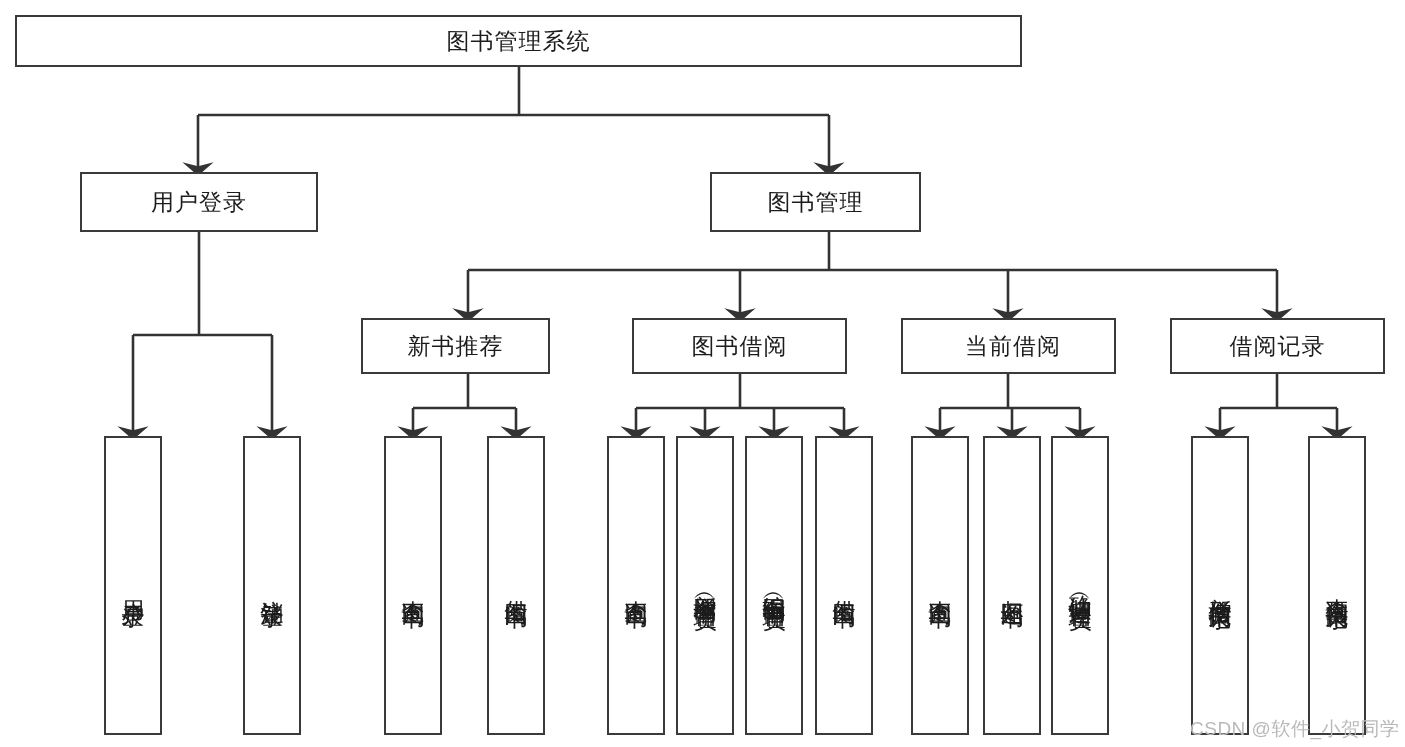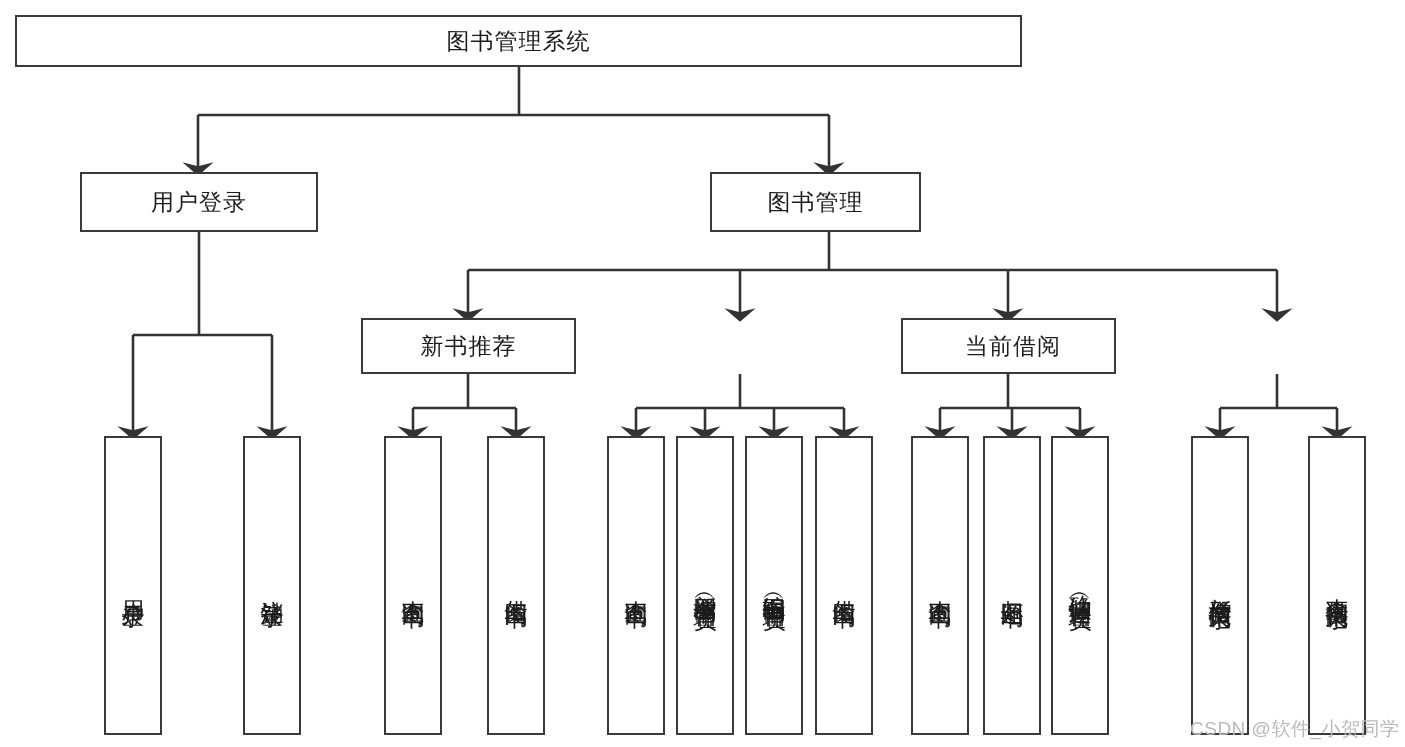--- a/index.html
+++ b/index.html
@@ -122,25 +122,31 @@
     <span>图书管理系统</span>
   </div>
 
   <div class="node node-h" id="l1-0" style="left: 80px; top: 172px; width: 238px; height: 60px;">
     <span>用户登录</span>
   </div>
   <div class="node node-h" id="l1-1" style="left: 710px; top: 172px; width: 211px; height: 60px;">
     <span>图书管理</span>
   </div>
 
-  <div class="node node-h" id="l2-0" style="left: 361px; top: 318px; width: 215px; height: 56px;">
+  <div class="node node-h" id="l2-0" style="left: 361px; top: 318px; width: 189px; height: 56px;">
     <span>新书推荐</span>
+  </div>
+  <div class="node node-h" id="l2-1" style="left: 632px; top: 318px; width: 215px; height: 56px;">
+    <span>图书借阅</span>
   </div>
   <div class="node node-h" id="l2-2" style="left: 901px; top: 318px; width: 215px; height: 56px; padding-left: 9px;">
     <span>当前借阅</span>
+  </div>
+  <div class="node node-h" id="l2-3" style="left: 1170px; top: 318px; width: 215px; height: 56px;">
+    <span>借阅记录</span>
   </div>
 
   <div class="node node-v" id="lf-0" style="left: 104px; top: 436px; width: 58px; height: 299px;">
     <span class="vtext">用户登录</span>
   </div>
   <div class="node node-v" id="lf-1" style="left: 243px; top: 436px; width: 58px; height: 299px;">
     <span class="vtext">注销登录</span>
   </div>
   <div class="node node-v" id="lf-2" style="left: 384px; top: 436px; width: 58px; height: 299px;">
     <span class="vtext">查询图书</span>

